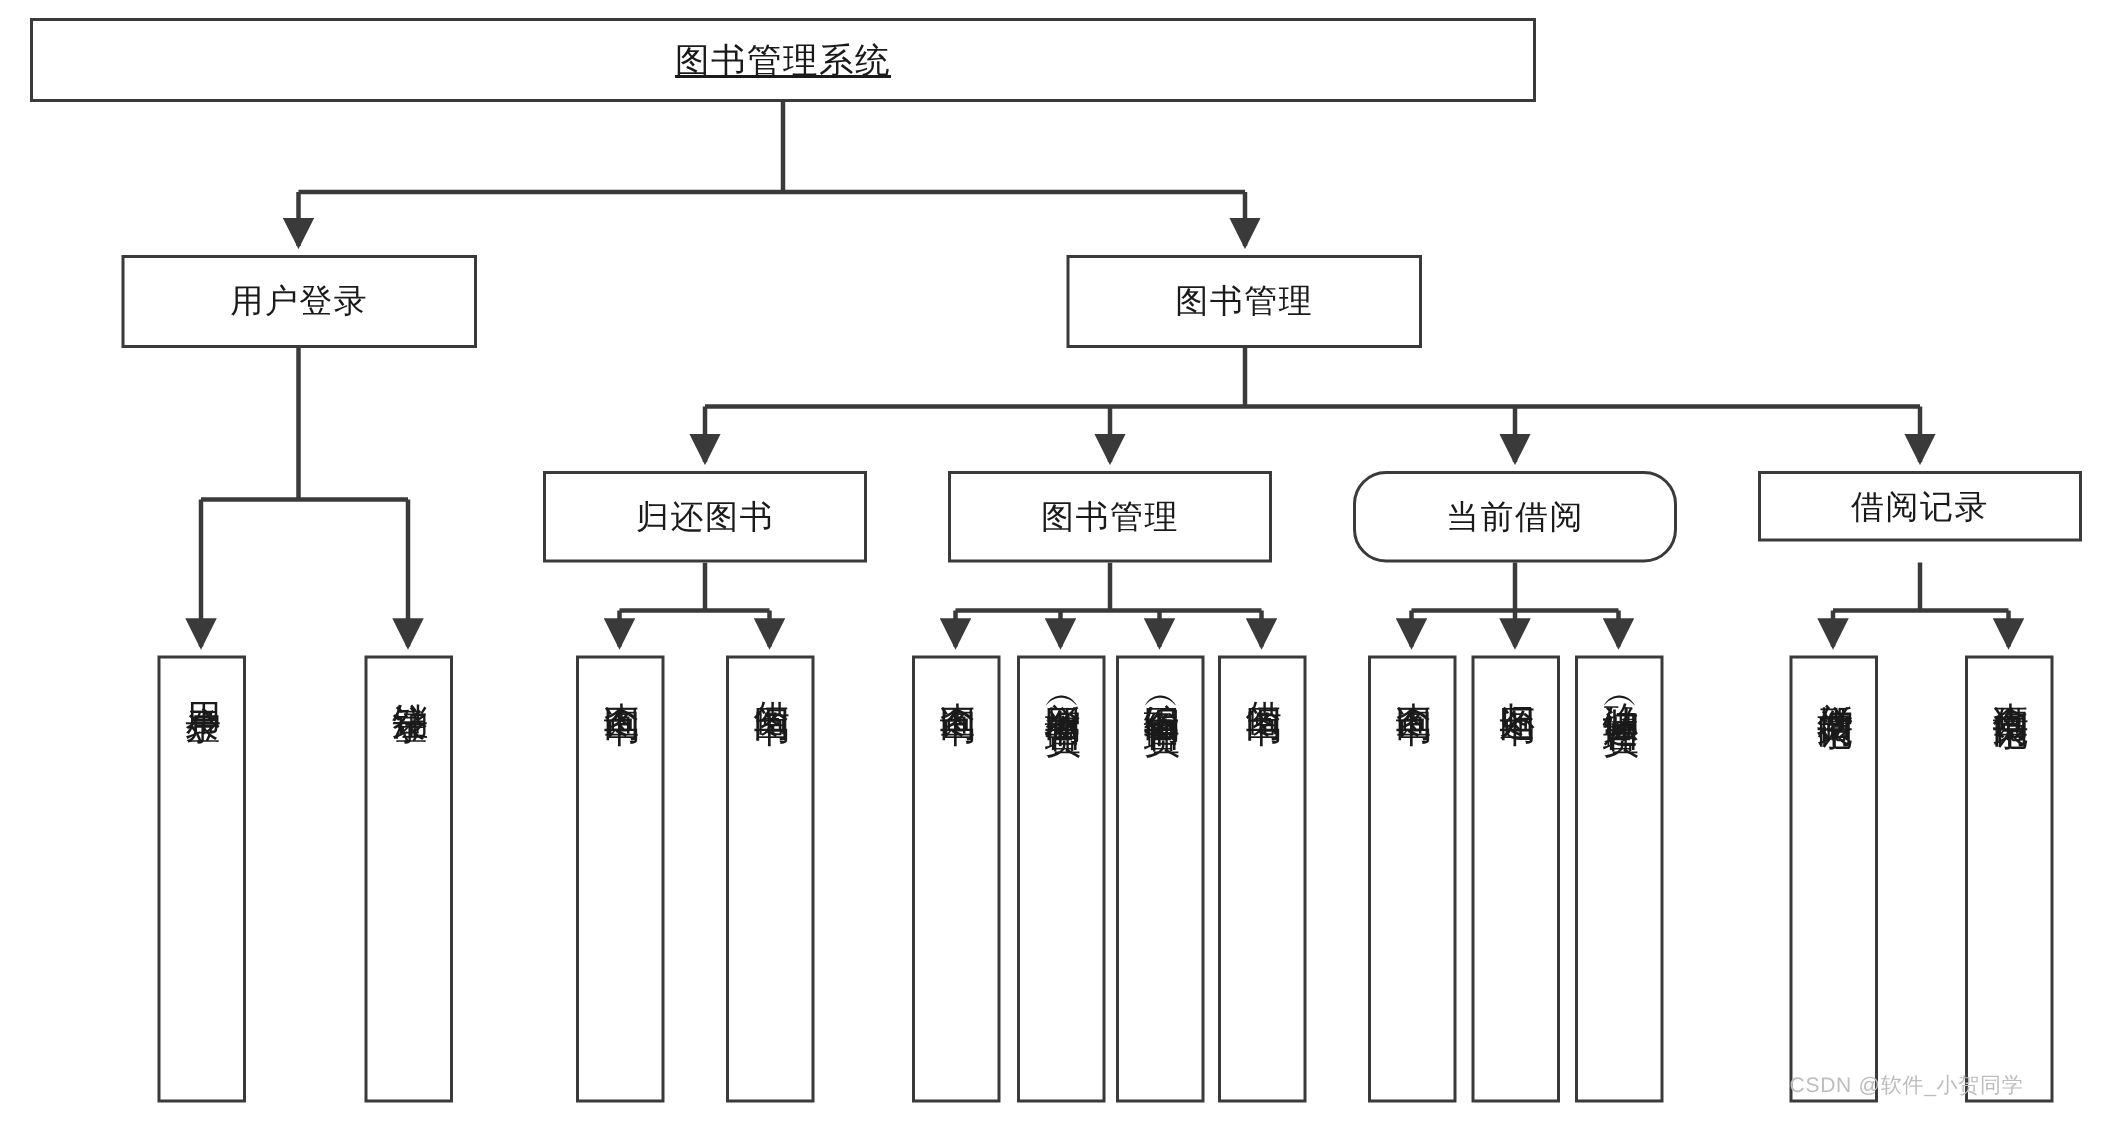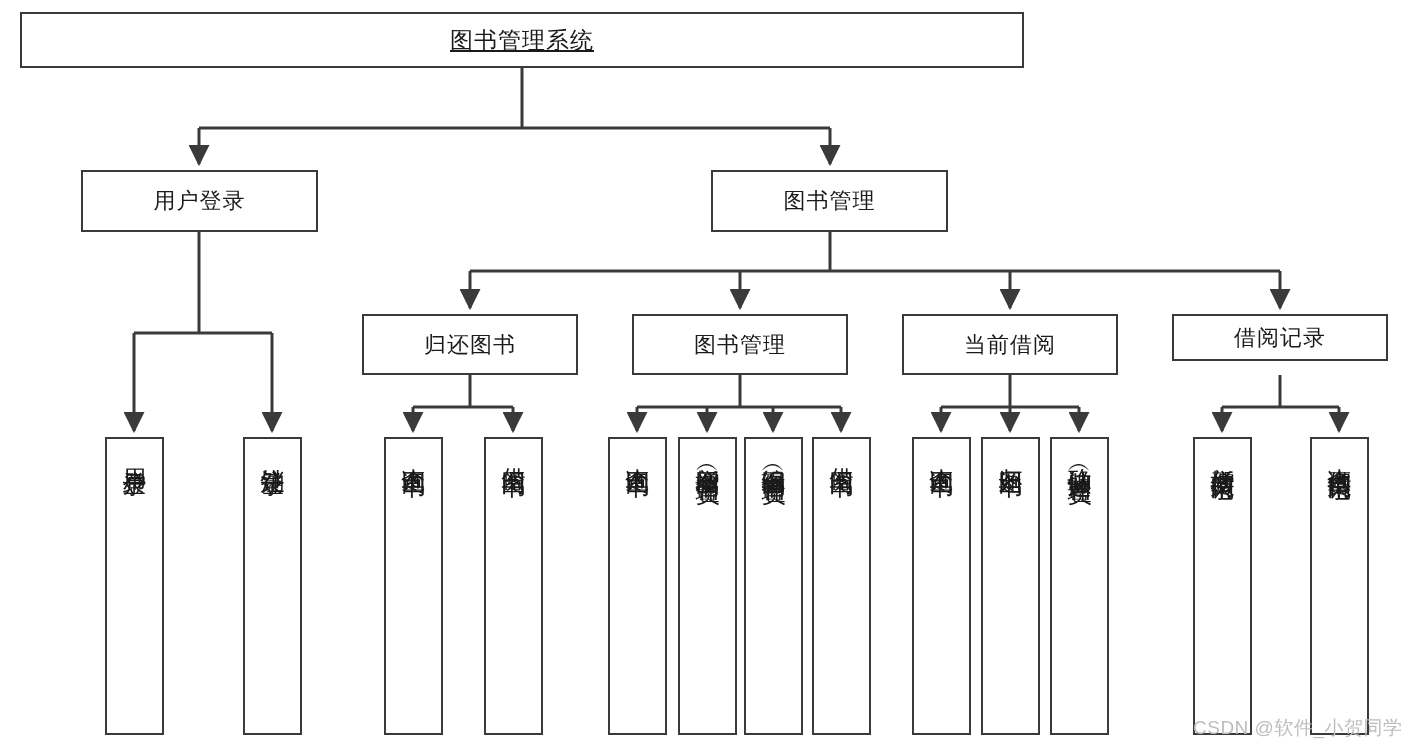--- a/index.html
+++ b/index.html
@@ -53,21 +53,21 @@
   .node.leaf .label {
     writing-mode: vertical-rl;
     text-orientation: upright;
     font-size: 24px;
     line-height: 1.08;
     letter-spacing: 2px;
     white-space: nowrap;
   }
   .watermark {
     position: absolute;
-    font-size: 19px;
+    font-size: 14px;
     color: #bdbdbd;
     white-space: nowrap;
     z-index: 5;
     letter-spacing: 0.5px;
   }
 </style>
 </head>
 <body>
 
 <div id="canvas">
@@ -132,21 +132,21 @@
   <div class="node level1" style="left:711px; top:170px; width:237px; height:62px;">
     <span class="label">图书管理</span>
   </div>
 
   <div class="node level2" style="left:362px; top:314px; width:216px; height:61px;">
     <span class="label">归还图书</span>
   </div>
   <div class="node level2" style="left:632px; top:314px; width:216px; height:61px;">
     <span class="label">图书管理</span>
   </div>
-  <div class="node level2" style="left:902px; top:314px; width:216px; height:61px;">
+  <div class="node level2" style="left:902px; top:314px; width:216px; height:61px;border-radius:22px;">
     <span class="label">当前借阅</span>
   </div>
   <div class="node level2" style="left:1172px; top:314px; width:216px; height:47px;">
     <span class="label">借阅记录</span>
   </div>
 
   <div class="node leaf" style="left:105px; top:437px; width:59px; height:298px;">
     <span class="label">用户登录</span>
   </div>
   <div class="node leaf" style="left:243px; top:437px; width:59px; height:298px;">

